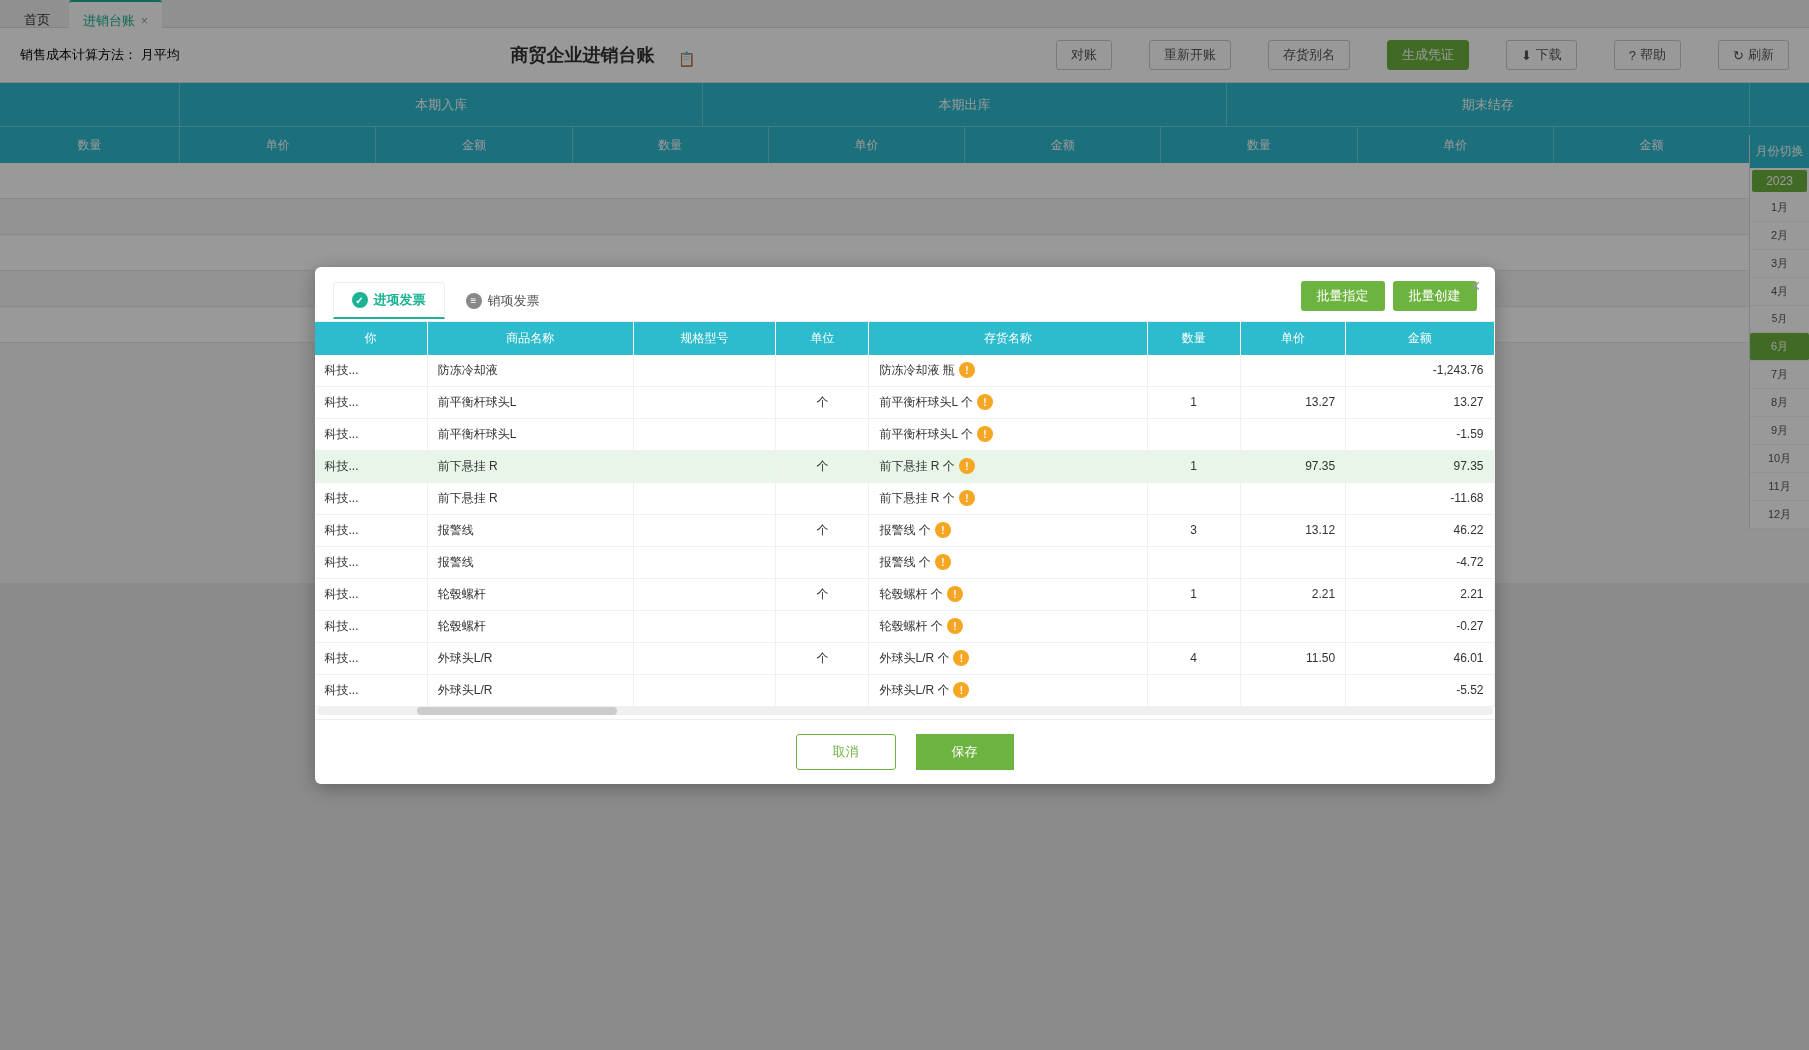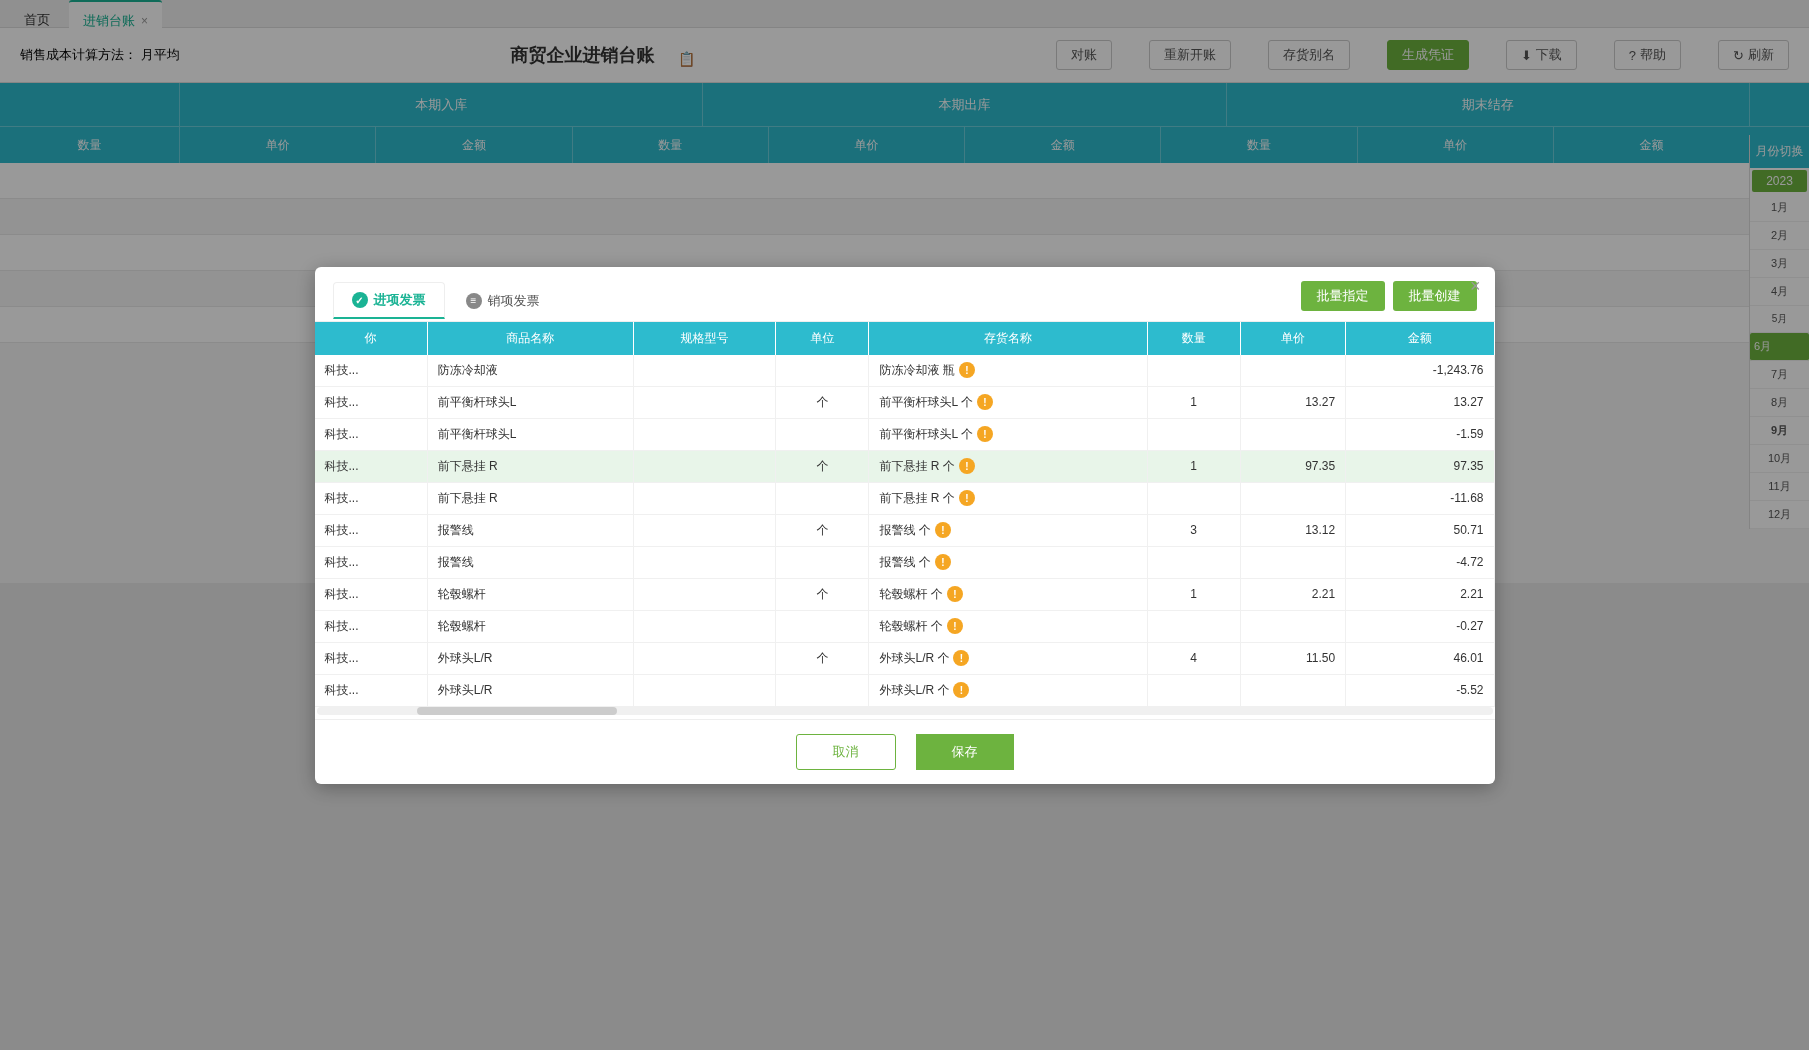--- a/index.html
+++ b/index.html
@@ -215,21 +215,21 @@
       <td class="right">-11.68</td>
     </tr>
             <tr>
       <td class="left">科技...</td>
       <td class="left">报警线</td>
       <td></td>
       <td>个</td>
       <td class="left">报警线 个<span class="warn-icon">!</span></td>
       <td>3</td>
       <td class="right">13.12</td>
-      <td class="right">50.71</td>
+      <td class="right">46.22</td>
     </tr>
             <tr>
       <td class="left">科技...</td>
       <td class="left">报警线</td>
       <td></td>
       <td></td>
       <td class="left">报警线 个<span class="warn-icon">!</span></td>
       <td></td>
       <td class="right"></td>
       <td class="right">-4.72</td>
@@ -291,21 +291,21 @@
 
 <div style="position:fixed; right:0; top:95px; width:60px; background:#fff; border-left:1px solid #ddd; z-index:50;margin-top:40px;">
   <div style="background:#2dbbce; color:#fff; text-align:center; padding:8px 4px; font-size:12px;">月份切换</div>
   <div id="year-panel-months">
       <div style="background: rgb(109, 179, 63); color: rgb(255, 255, 255); text-align: center; padding: 4px; font-size: 12px; margin: 2px; border-radius: 2px;">2023</div>
       <div style="padding: 6px 4px; text-align: center; font-size: 11px; color: rgb(85, 85, 85); border-bottom: 1px solid rgb(240, 240, 240); cursor: pointer;">1月</div>
       <div style="padding: 6px 4px; text-align: center; font-size: 11px; color: rgb(85, 85, 85); border-bottom: 1px solid rgb(240, 240, 240); cursor: pointer;">2月</div>
       <div style="padding: 6px 4px; text-align: center; font-size: 11px; color: rgb(85, 85, 85); border-bottom: 1px solid rgb(240, 240, 240); cursor: pointer;">3月</div>
       <div style="padding: 6px 4px; text-align: center; font-size: 11px; color: rgb(85, 85, 85); border-bottom: 1px solid rgb(240, 240, 240); cursor: pointer;">4月</div>
       <div style="padding: 6px 4px; text-align: center; font-size: 10px; color: rgb(85, 85, 85); border-bottom: 1px solid rgb(240, 240, 240); cursor: pointer;">5月</div>
-      <div style="padding: 6px 4px; font-size: 11px; color: rgb(255, 255, 255); border-bottom: 1px solid rgb(240, 240, 240); cursor: pointer; background: rgb(109, 179, 63); border-radius: 2px;">6月</div>
+      <div style="padding: 6px 4px; text-align: center; font-size: 11px; color: rgb(255, 255, 255); border-bottom: 1px solid rgb(240, 240, 240); cursor: pointer; background: rgb(109, 179, 63); border-radius: 2px;">6月</div>
       <div style="padding: 6px 4px; text-align: center; font-size: 11px; color: rgb(85, 85, 85); border-bottom: 1px solid rgb(240, 240, 240); cursor: pointer;">7月</div>
       <div style="padding: 6px 4px; text-align: center; font-size: 11px; color: rgb(85, 85, 85); border-bottom: 1px solid rgb(240, 240, 240); cursor: pointer;">8月</div>
-      <div style="padding: 6px 4px; text-align: center; font-size: 11px; color: rgb(85, 85, 85); border-bottom: 1px solid rgb(240, 240, 240); cursor: pointer; font-weight: bold;">9月</div>
+      <div style="padding: 6px 4px; text-align: center; font-size: 11px; color: rgb(85, 85, 85); border-bottom: 1px solid rgb(240, 240, 240); cursor: pointer;">9月</div>
       <div style="padding: 6px 4px; text-align: center; font-size: 11px; color: rgb(85, 85, 85); border-bottom: 1px solid rgb(240, 240, 240); cursor: pointer;">10月</div>
       <div style="padding: 6px 4px; text-align: center; font-size: 11px; color: rgb(85, 85, 85); border-bottom: 1px solid rgb(240, 240, 240); cursor: pointer;">11月</div>
       <div style="padding: 6px 4px; text-align: center; font-size: 11px; color: rgb(85, 85, 85); border-bottom: 1px solid rgb(240, 240, 240); cursor: pointer;">12月</div>
     </div>
 </div>
 
 </body></html>

